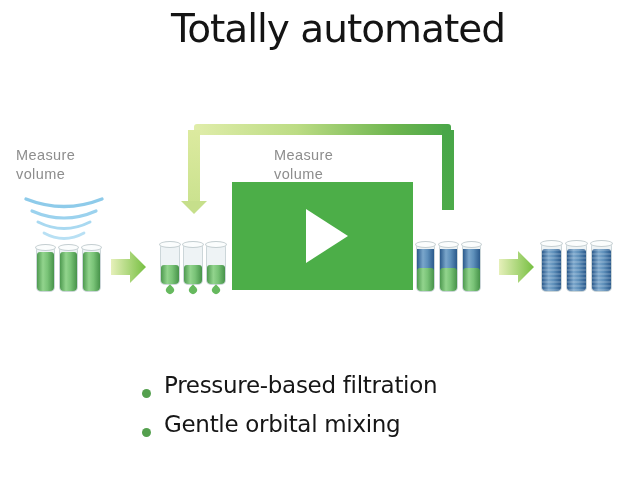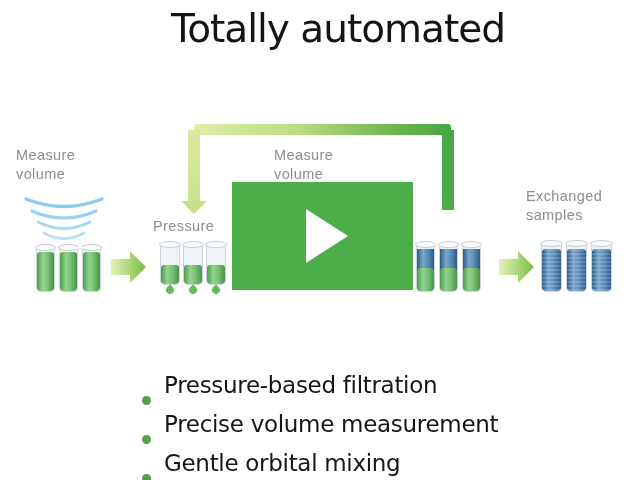--- a/index.html
+++ b/index.html
@@ -82,21 +82,21 @@
     border-top:27px solid transparent; border-bottom:27px solid transparent;
     border-left:42px solid #ffffff;
   }
 
   
   .bullets {
     position:absolute; left:142px; top:366px; margin:0; padding:0;
     list-style:none;
   }
   .bullets li {
-    display:flex; align-items:flex-end; gap:13px;
+    display:flex; align-items:center; gap:13px;
     font-family:"DejaVu Sans", sans-serif; font-size:23px; color:#161616;
     line-height:39px; letter-spacing:-0.3px;
   }
   .dot {
     flex:0 0 auto; width:9px; height:9px; border-radius:50%;
     background:#54a04e; margin-top:15px;
   }
 </style>
 </head>
 <body>
@@ -138,21 +138,20 @@
   </div>
   <div class="vial" style="left:82px; top:247px; width:19px; height:45px;">
     <div class="rim"></div>
       <div class="band band-green round-b" style="top:5px; bottom:1px;"></div>
   </div>
 
   <svg class="abs" style="left:111px; top:250px;" width="36" height="34" viewBox="0 0 36 34">
     <polygon points="0,9 19,9 19,1 35,17 19,33 19,25 0,25" fill="url(#arrowGrad)"></polygon>
   </svg>
 
-  <div class="dlabel" style="left:153px; top:217px; width:84px;">Pressure</div>
 
   <div class="vial" style="left:160px; top:244px; width:20px; height:41px;">
     <div class="rim"></div>
       <div class="band band-green round-b" style="top:52%; bottom:1px;"></div>
   </div>
   <div class="vial" style="left:183px; top:244px; width:20px; height:41px;">
     <div class="rim"></div>
       <div class="band band-green round-b" style="top:52%; bottom:1px;"></div>
   </div>
   <div class="vial" style="left:206px; top:244px; width:20px; height:41px;">
@@ -185,21 +184,20 @@
   <div class="vial" style="left:462px; top:244px; width:19px; height:48px;">
     <div class="rim"></div>
     <div class="band band-blue" style="top:5px; height:45%;"></div>
     <div class="band band-green round-b" style="top:50%; bottom:1px;"></div>
   </div>
 
   <svg class="abs" style="left:498px; top:250px;" width="38" height="34" viewBox="0 0 36 34">
     <polygon points="0,9 19,9 19,1 35,17 19,33 19,25 0,25" fill="url(#arrowGrad)"></polygon>
   </svg>
 
-  <div class="dlabel" style="left:526px; top:187px; width:104px;">Exchanged samples</div>
 
   <div class="vial" style="left:541px; top:243px; width:21px; height:49px;">
     <div class="rim"></div>
       <div class="band striped round-b" style="top:6px; bottom:1px;"></div>
   </div>
   <div class="vial" style="left:566px; top:243px; width:21px; height:49px;">
     <div class="rim"></div>
       <div class="band striped round-b" style="top:6px; bottom:1px;"></div>
   </div>
   <div class="vial" style="left:591px; top:243px; width:21px; height:49px;">
@@ -207,21 +205,17 @@
       <div class="band striped round-b" style="top:6px; bottom:1px;"></div>
   </div>
 
   <ul class="bullets">
     <li>
       <span class="dot"></span>
       <span>Pressure-based filtration</span>
     </li>
     <li>
       <span class="dot"></span>
-      <span>Precise volume measurement</span>
-    </li>
-    <li>
-      <span class="dot"></span>
       <span>Gentle orbital mixing</span>
     </li>
   </ul>
 
 </div>
 
 </body></html>

